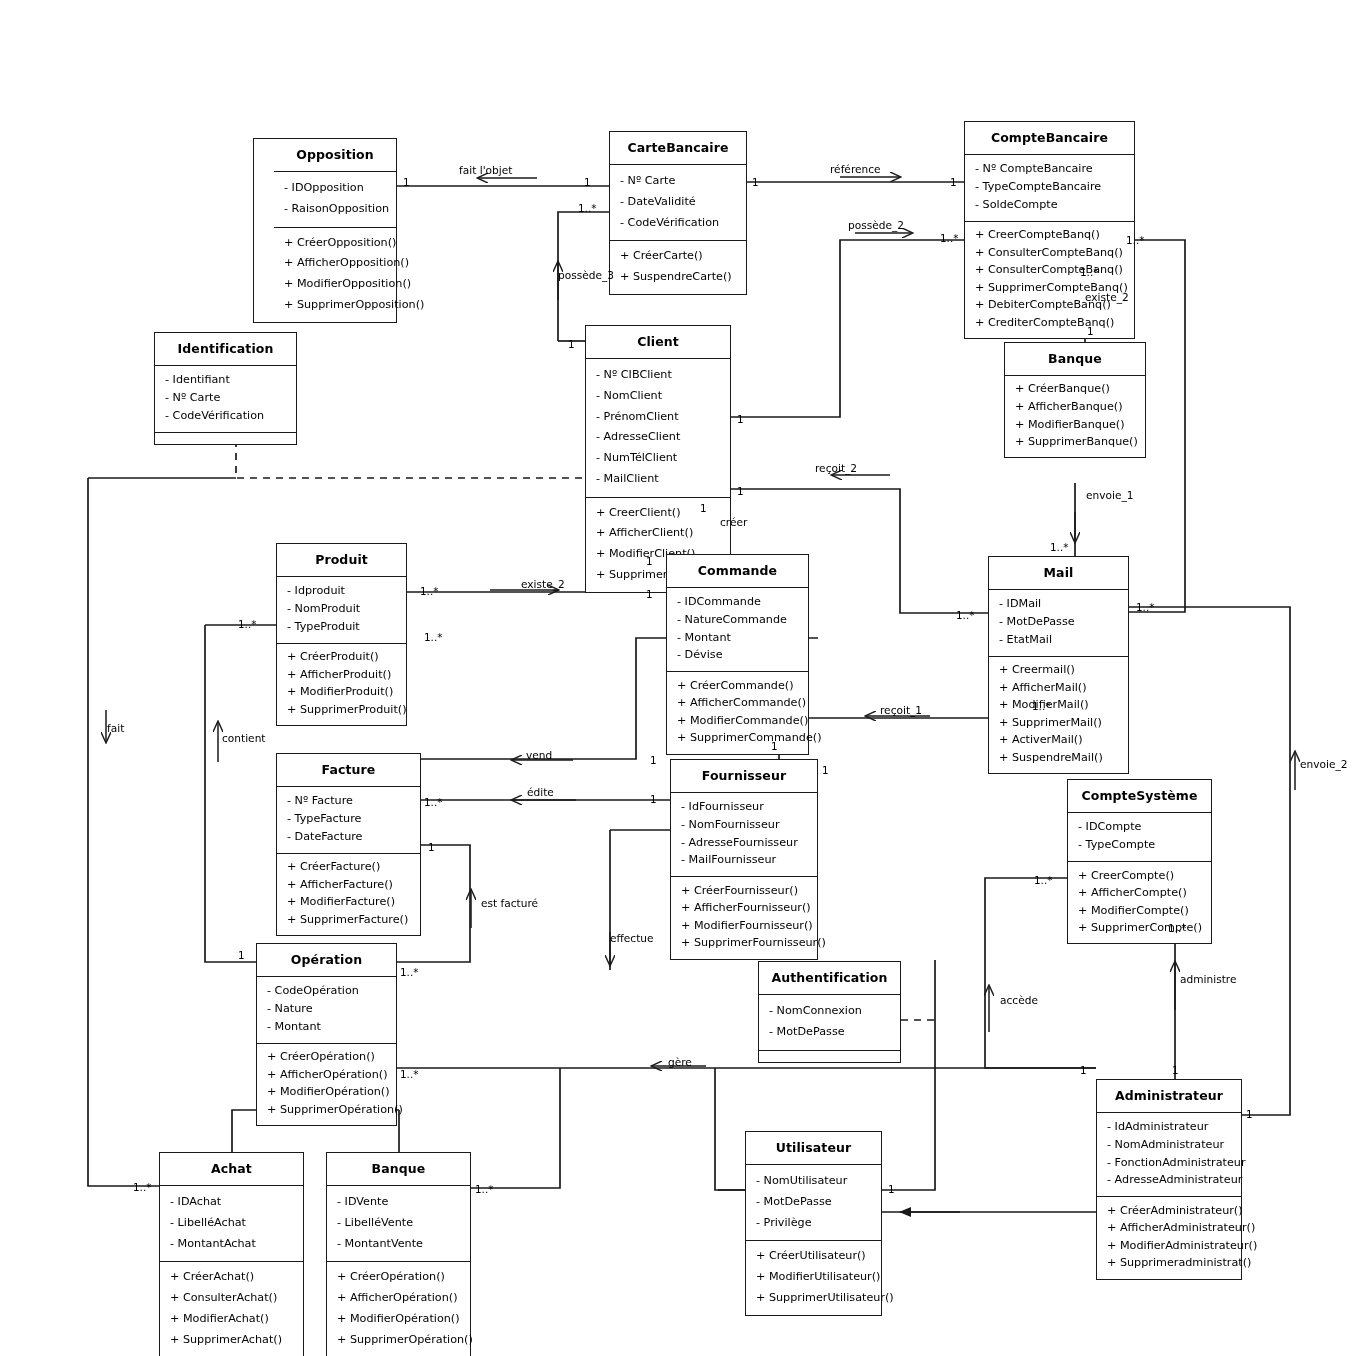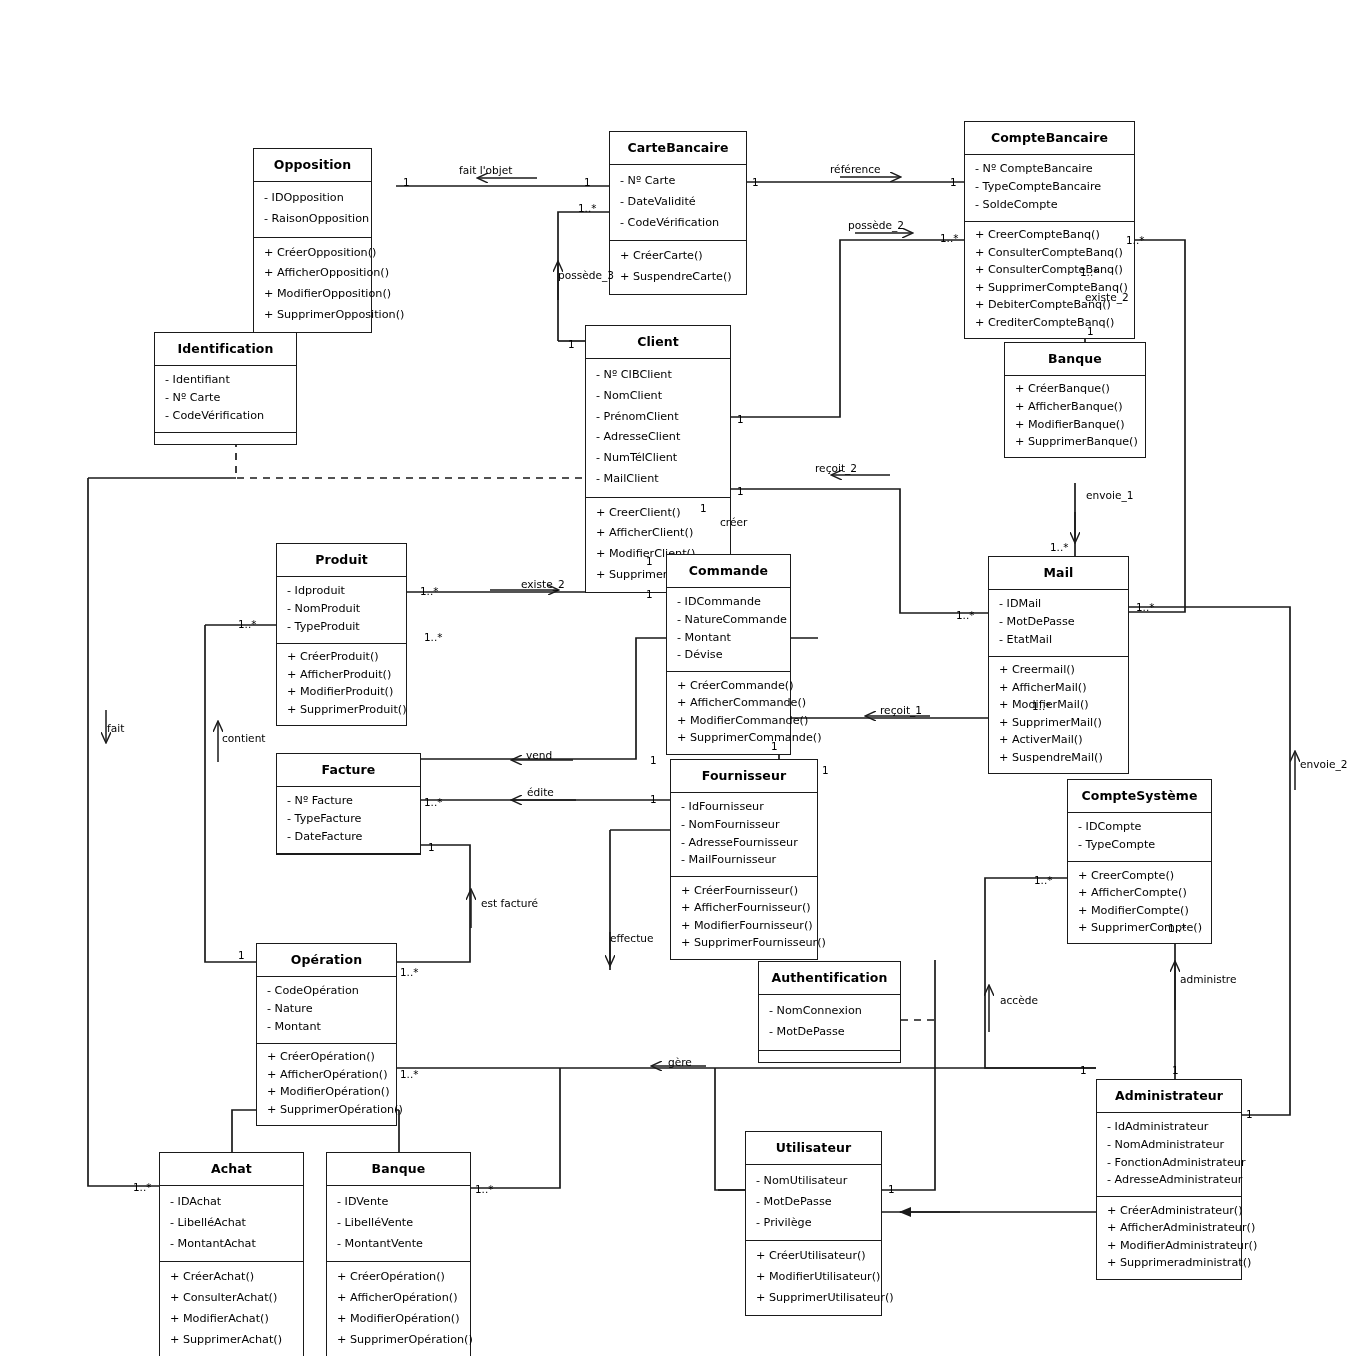--- a/index.html
+++ b/index.html
@@ -183,21 +183,21 @@
     </g>
 
     <g fill="none" stroke="#1a1a1a" stroke-width="1.7">
       <path d="M960,1212 L900,1212" marker-end="url(#arrowSolid)"></path>
       <path d="M718,1190 L762,1190" marker-end="url(#triHollow)"></path>
       <path d="M326,1090 L326,1062" marker-end="url(#arrowSolid)"></path>
     </g>
   </svg>
 
   <div id="class-host">
-      <div class="uml-class" style="left: 253px; top: 148px; width: 119px;">
+      <div class="uml-class" style="left: 253px; top: 138px; width: 144px; padding-left: 20px;">
         <div class="uml-name">Opposition</div>
         <div class="uml-attrs">
           <div class="uml-row spaced">- IDOpposition</div>
           <div class="uml-row spaced">- RaisonOpposition</div>
         </div>
         <div class="uml-ops">
           <div class="uml-row spaced">+ CréerOpposition()</div>
           <div class="uml-row spaced">+ AfficherOpposition()</div>
           <div class="uml-row spaced">+ ModifierOpposition()</div>
           <div class="uml-row spaced">+ SupprimerOpposition()</div>
@@ -273,21 +273,21 @@
           <div class="uml-row">- NomProduit</div>
           <div class="uml-row">- TypeProduit</div>
         </div>
         <div class="uml-ops">
           <div class="uml-row">+ CréerProduit()</div>
           <div class="uml-row">+ AfficherProduit()</div>
           <div class="uml-row">+ ModifierProduit()</div>
           <div class="uml-row">+ SupprimerProduit()</div>
         </div>
       </div>
-      <div class="uml-class" style="left: 666px; top: 554px; width: 125px;">
+      <div class="uml-class" style="left: 666px; top: 554px; width: 143px;">
         <div class="uml-name">Commande</div>
         <div class="uml-attrs">
           <div class="uml-row">- IDCommande</div>
           <div class="uml-row">- NatureCommande</div>
           <div class="uml-row">- Montant</div>
           <div class="uml-row">- Dévise</div>
         </div>
         <div class="uml-ops">
           <div class="uml-row">+ CréerCommande()</div>
           <div class="uml-row">+ AfficherCommande()</div>
@@ -310,20 +310,26 @@
           <div class="uml-row">+ ActiverMail()</div>
           <div class="uml-row">+ SuspendreMail()</div>
         </div>
       </div>
       <div class="uml-class" style="left: 276px; top: 753px; width: 145px;">
         <div class="uml-name">Facture</div>
         <div class="uml-attrs">
           <div class="uml-row">- Nº Facture</div>
           <div class="uml-row">- TypeFacture</div>
           <div class="uml-row">- DateFacture</div>
+        </div>
+        <div class="uml-ops">
+          <div class="uml-row">+ CréerFacture()</div>
+          <div class="uml-row">+ AfficherFacture()</div>
+          <div class="uml-row">+ ModifierFacture()</div>
+          <div class="uml-row">+ SupprimerFacture()</div>
         </div>
       </div>
       <div class="uml-class" style="left: 670px; top: 759px; width: 148px;">
         <div class="uml-name">Fournisseur</div>
         <div class="uml-attrs">
           <div class="uml-row">- IdFournisseur</div>
           <div class="uml-row">- NomFournisseur</div>
           <div class="uml-row">- AdresseFournisseur</div>
           <div class="uml-row">- MailFournisseur</div>
         </div>

